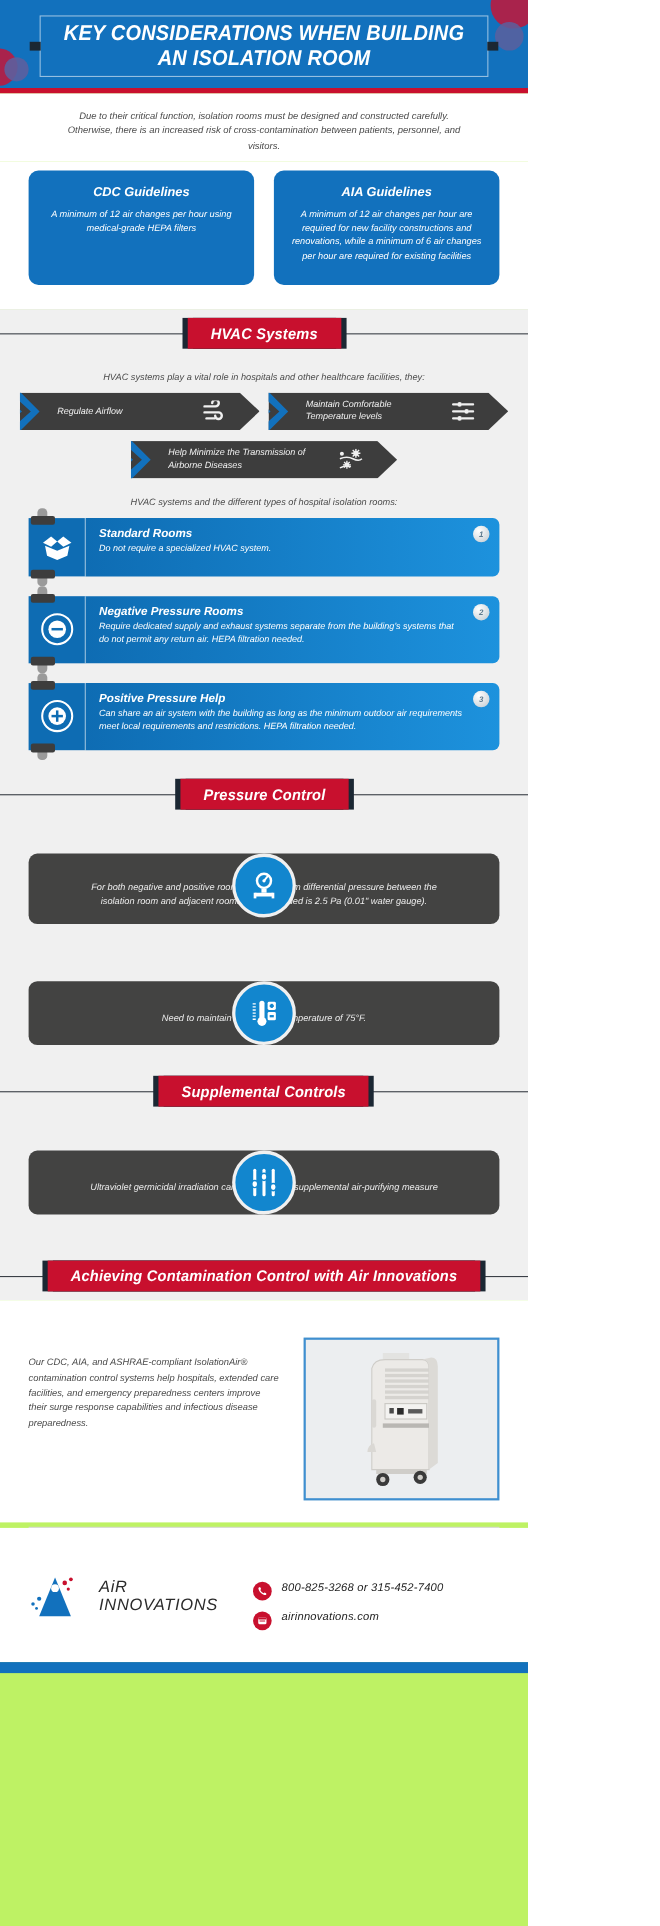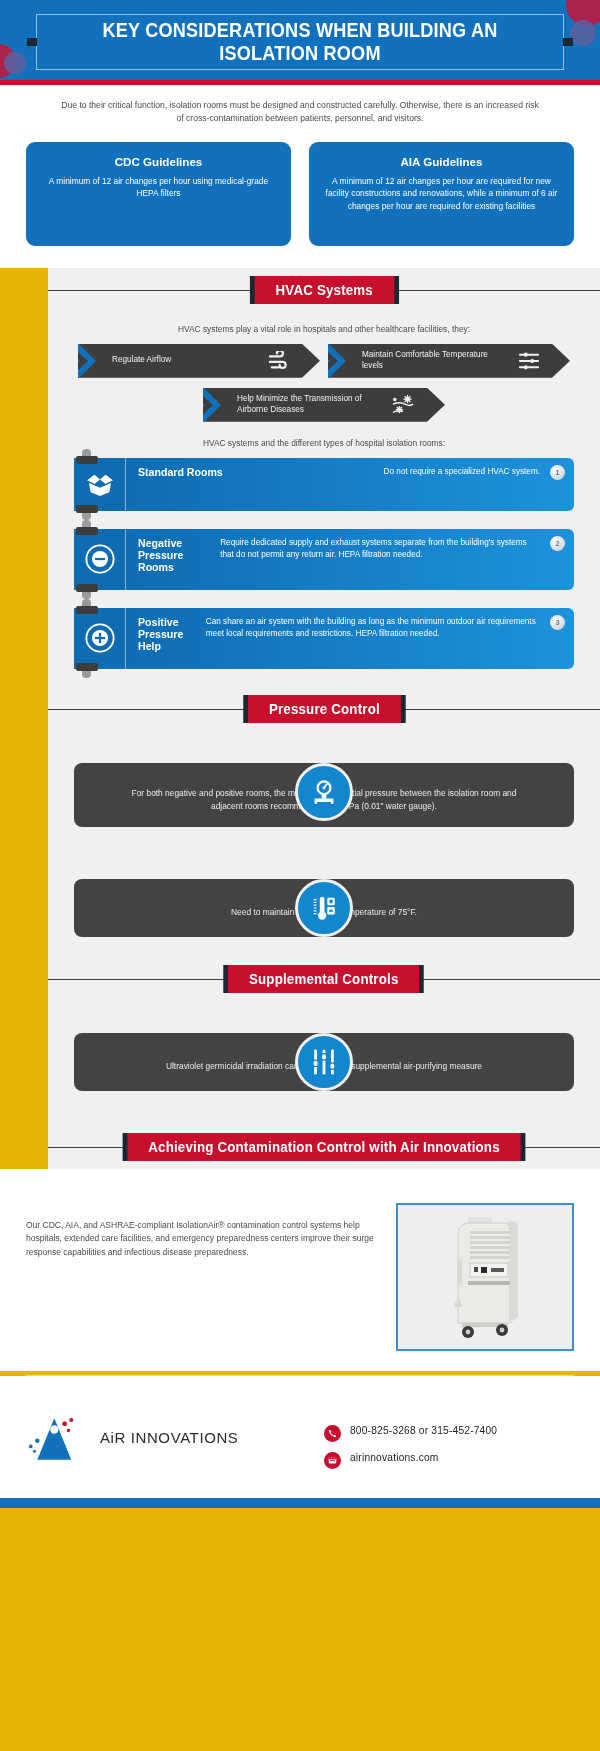--- a/index.html
+++ b/index.html
@@ -3,24 +3,25 @@
 <meta charset="utf-8">
 <style>
   * { box-sizing: border-box; margin: 0; padding: 0; }
   html, body {
     width: 600px;
     background: #ffffff;
     font-family: "Liberation Sans", sans-serif;
   }
   .page {
     position: relative;
-    width: 600px;
+    width: 480px;
     height: 1751px;
     overflow: hidden;
-    background: #eab308;
+    background: #bef264;
+    font-style: italic;
   }
 
   
   .header {
     position: relative;
     height: 80px;
     background: #1271bd;
     overflow: hidden;
   }
   .header .dot {
@@ -56,21 +57,21 @@
 
   
   .intro {
     padding: 14px 60px 8px 60px;
     text-align: center;
     font-size: 8.6px;
     line-height: 1.55;
     color: #4a4a4a;
   }
 
-  .band-gray { background: #f0f0f0; margin-left: 48px; }
+  .band-gray { background: #f0f0f0; }
   .band-white { background: #ffffff; }
 
   
   .ribbon-wrap {
     position: relative;
     display: flex; align-items: center; justify-content: center;
     height: 44px;
   }
   .ribbon-wrap:before {
     content: ""; position: absolute; left: 0; right: 0; top: 50%;
@@ -169,21 +170,21 @@
     border-right: 1px solid rgba(255,255,255,.5);
     z-index: 2;
   }
   .card-body {
     flex: 1;
     background: linear-gradient(90deg, #0e6cb3 0%, #1d92dd 100%);
     border-radius: 0 6px 6px 0;
     padding: 8px 34px 8px 12px;
     color: #fff;
     position: relative;
-    display: flex; flex-direction: row; justify-content: space-between;
+    display: flex; flex-direction: column; justify-content: flex-start;
     z-index: 1;
   }
   .card-title {
     font-size: 10.6px; font-weight: 700; margin-bottom: 2px;
     font-family: "Liberation Sans Narrow","Liberation Sans", sans-serif;
   }
   .card-desc { font-size: 8.2px; line-height: 1.45; }
   .card-num {
     position: absolute; right: 9px; top: 7px;
     width: 15px; height: 15px; border-radius: 50%;

